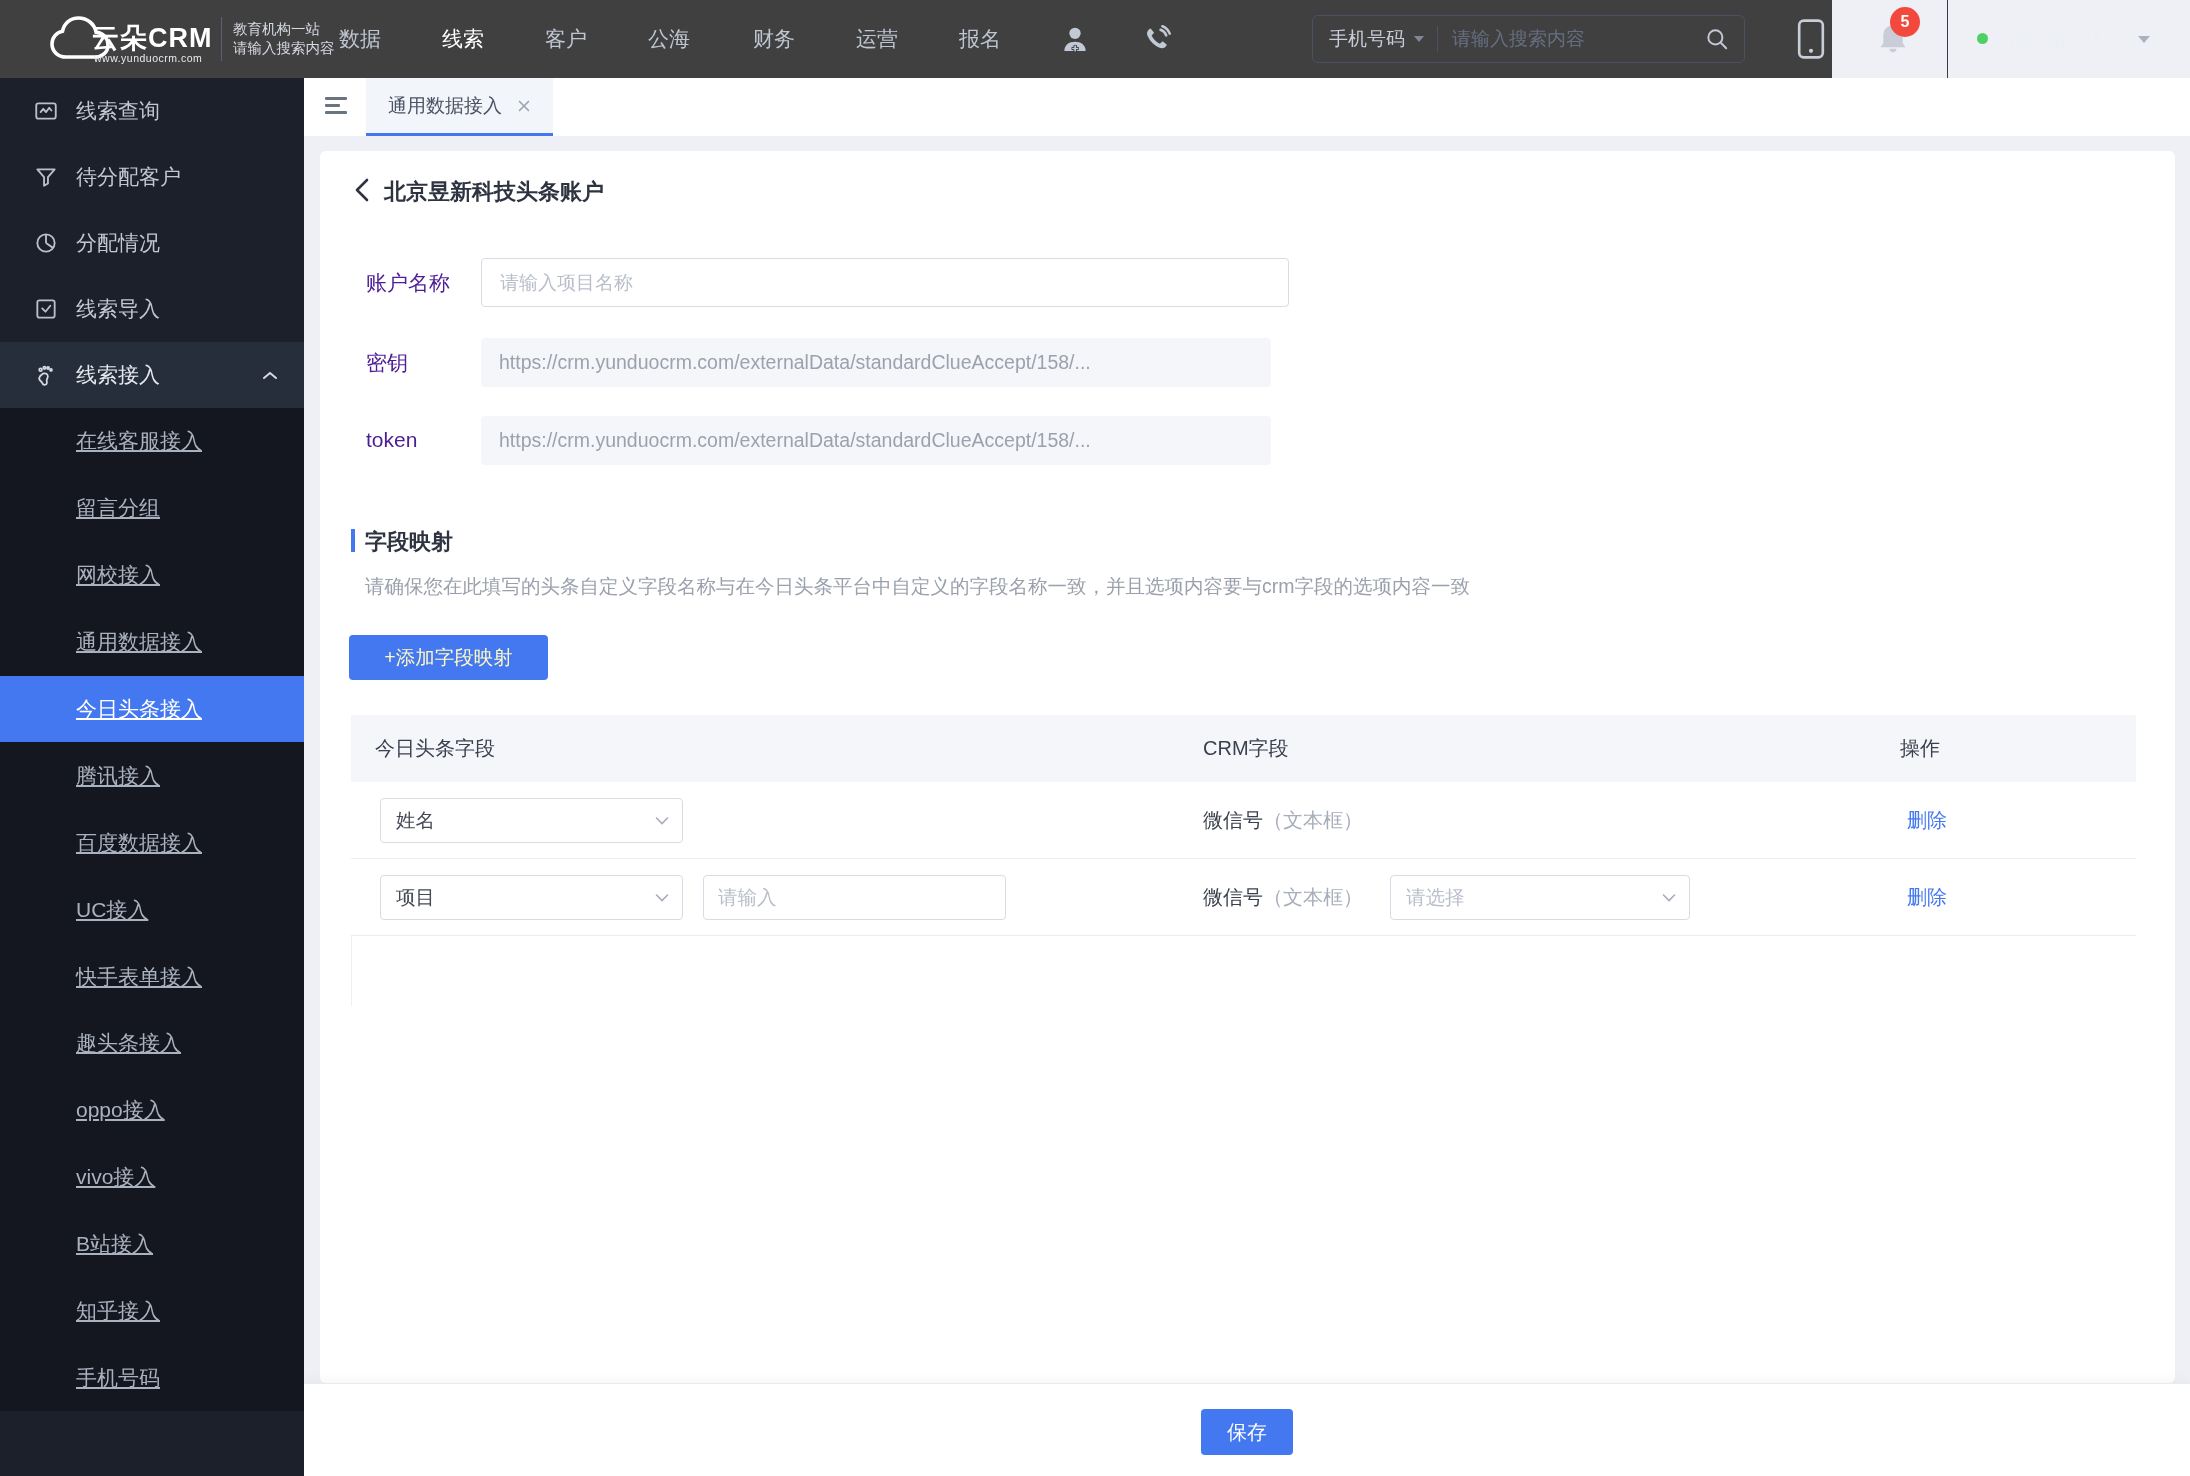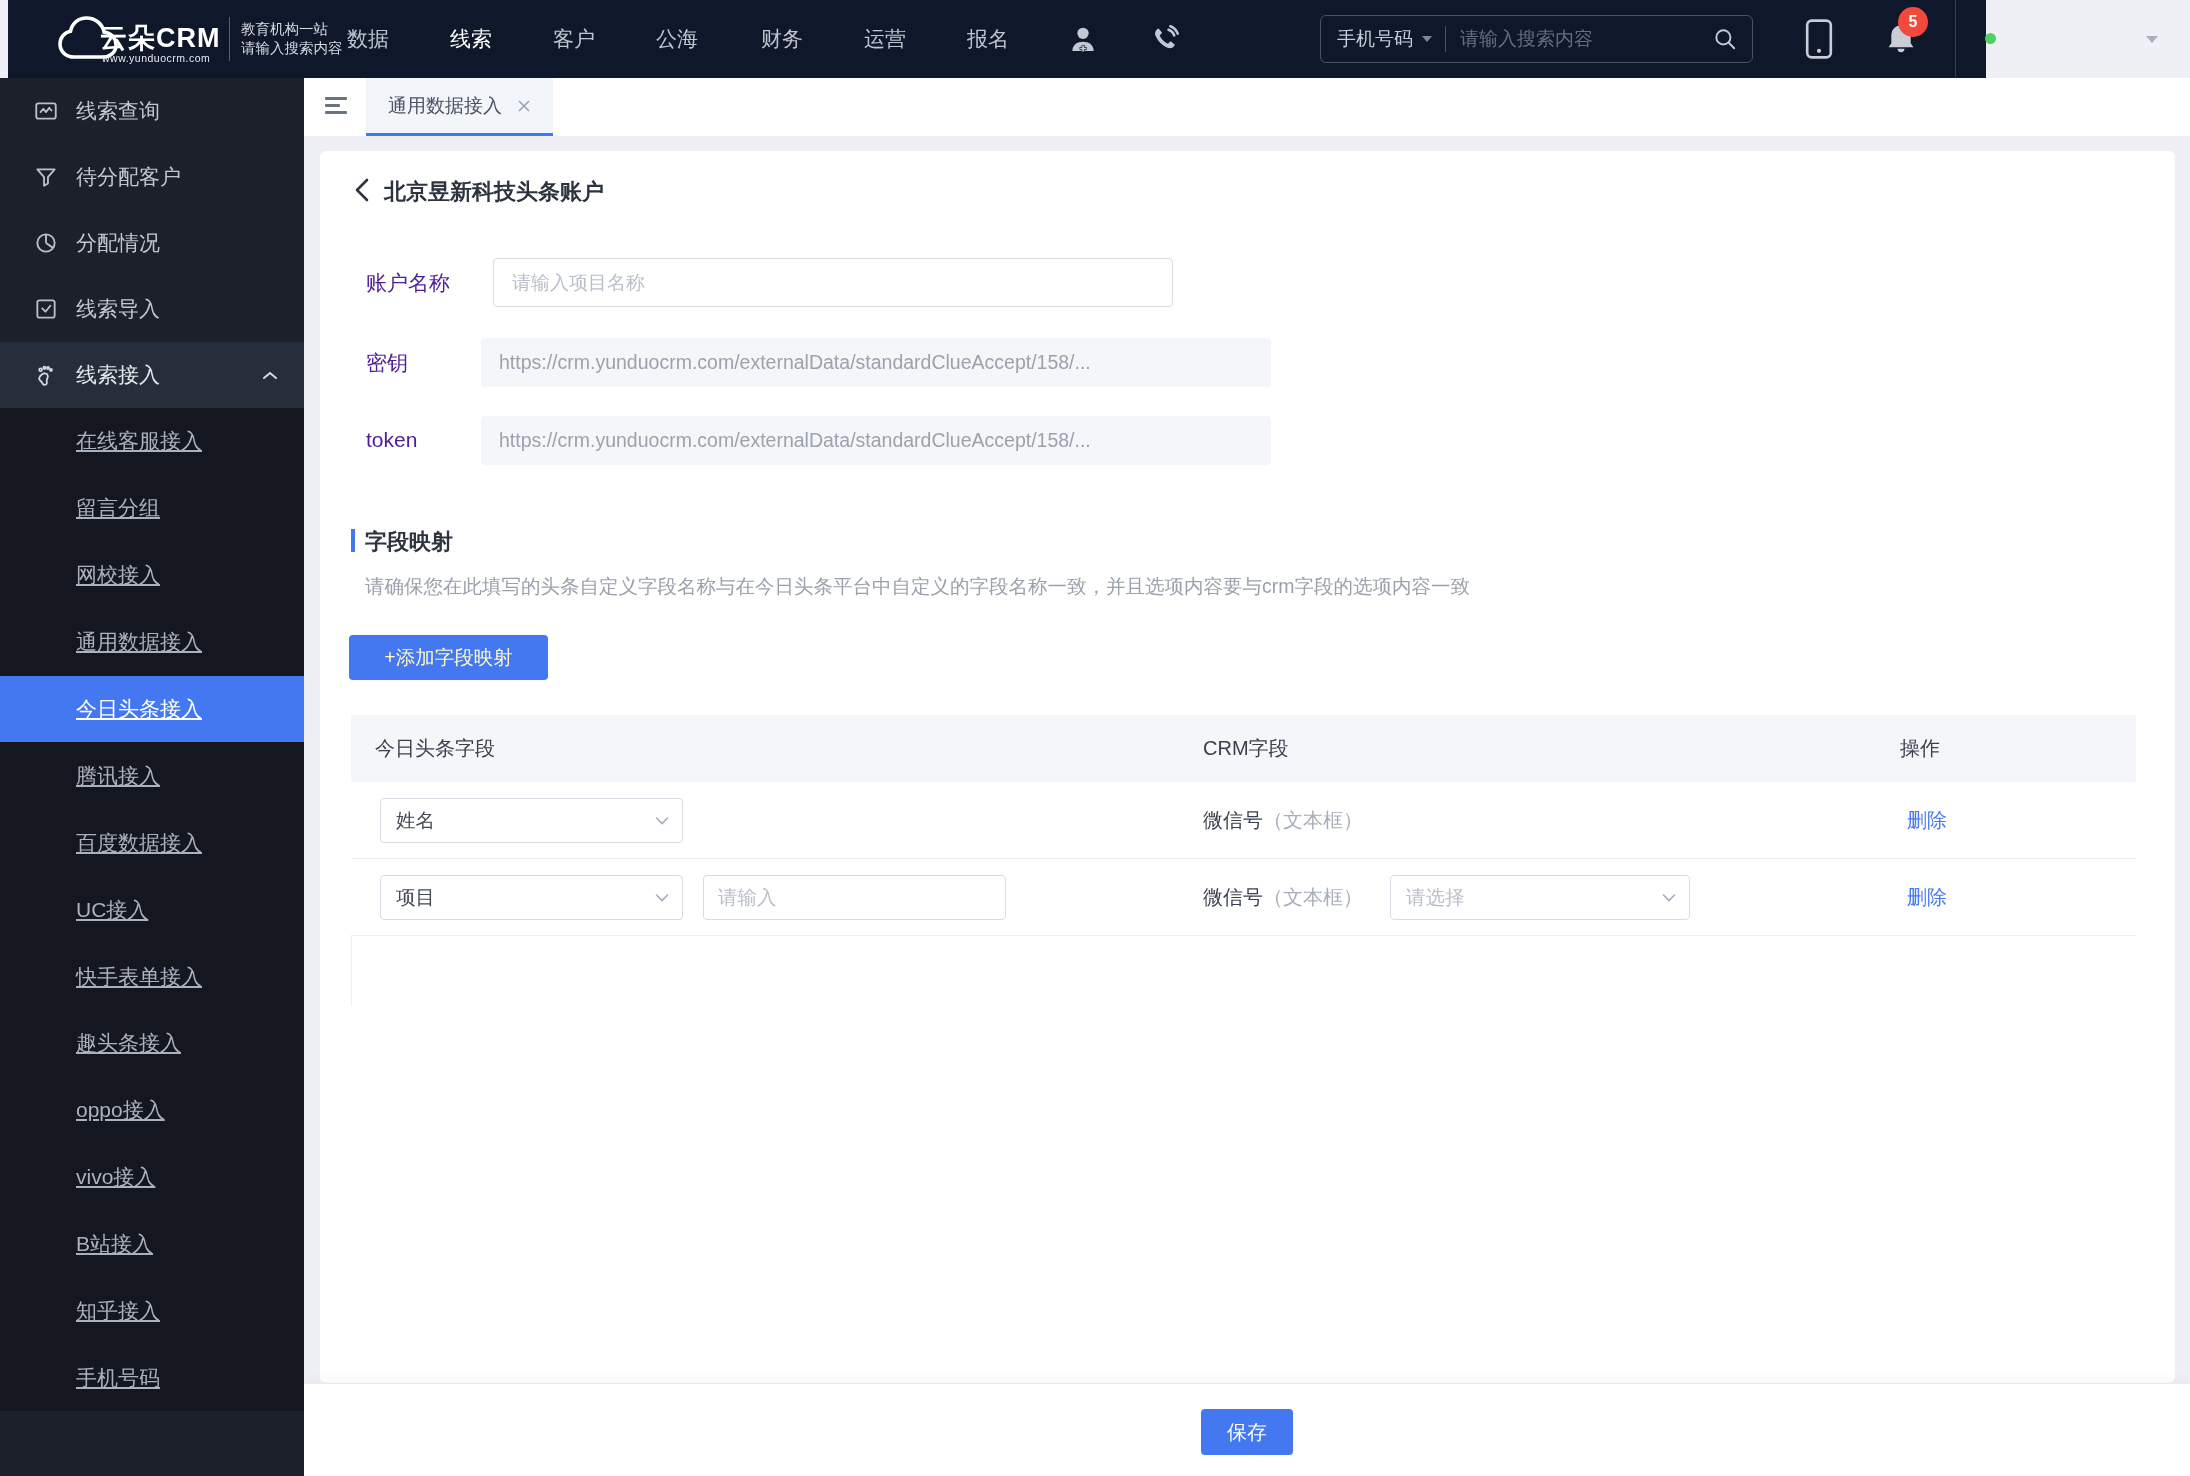--- a/index.html
+++ b/index.html
@@ -1,21 +1,21 @@
 <!DOCTYPE html>
 <html><head>
 <meta charset="utf-8">
 <style>
   * { margin:0; padding:0; box-sizing:border-box; }
   html,body { background:#eef0f5; }
   body { font-family:"Liberation Sans","DejaVu Sans",sans-serif; }
   #app { position:relative; width:2190px; height:1476px; overflow:hidden; background:#eef0f5; }
 
   
-  .topbar { position:absolute; left:8px; top:0; width:1978px; height:78px; background:#0f172a; z-index:5; }
+  .topbar { position:absolute; left:0; top:0; width:1832px; height:78px; background:#404040; z-index:5; }
   .logo-cloud { position:absolute; left:46px; top:10px; }
   .brand-name { position:absolute; left:92px; top:20px; font-size:27px; font-weight:bold; color:#ffffff; letter-spacing:1px; }
   .brand-url { position:absolute; left:94px; top:52px; font-size:10.5px; color:#e8ebf1; letter-spacing:.5px; }
   .brand-divider { position:absolute; left:221px; top:17px; width:1px; height:44px; background:#596174; }
   .brand-slogan { position:absolute; left:233px; top:20px; font-size:14.5px; line-height:19px; color:#d6dae2; }
   .topnav-item { position:absolute; top:0; height:78px; line-height:78px; font-size:21px; color:#bfc6d2; cursor:pointer; }
   .topnav-item.active { color:#ffffff; }
   .top-icon { position:absolute; top:0; height:78px; display:flex; align-items:center; cursor:pointer; }
   .searchbox { position:absolute; left:1312px; top:15px; width:433px; height:48px; border:1px solid #4a5161; border-radius:6px; display:flex; align-items:center; }
   .search-cat { font-size:19px; color:#c6ccd8; margin-left:16px; white-space:nowrap; cursor:pointer; }
@@ -50,21 +50,21 @@
   .tab { position:absolute; left:62px; top:0; width:187px; height:58px; background:#f2f5fa; border-bottom:3px solid #4478f0; display:flex; align-items:center; cursor:pointer; }
   .tab-label { margin-left:22px; font-size:19px; color:#4a5263; }
   .tab-close { margin-left:14px; cursor:pointer; display:flex; }
 
   
   .card { position:absolute; left:320px; top:151px; width:1855px; height:1232px; background:#ffffff; border-radius:6px; z-index:2; }
   .back-btn { position:absolute; left:33px; top:26px; width:22px; height:26px; cursor:pointer; }
   .page-title { position:absolute; left:64px; top:26px; font-size:22px; font-weight:600; color:#2e3340; }
 
   .form-label { position:absolute; left:46px; font-size:21px; color:#4c1d95; }
-  .text-input { position:absolute; left:161px; width:680px; height:49px; border:1px solid #d8dce4; border-radius:4px; padding:0 18px; font-size:19px; color:#434956; outline:none; font-family:inherit; background:#fff;margin-left:12px; }
+  .text-input { position:absolute; left:161px; width:808px; height:49px; border:1px solid #d8dce4; border-radius:4px; padding:0 18px; font-size:19px; color:#434956; outline:none; font-family:inherit; background:#fff; }
   .text-input::placeholder { color:#b9bfca; }
   .ro-field { position:absolute; left:161px; width:790px; height:49px; background:#f5f6fa; border-radius:4px; padding:0 18px; font-size:19.5px; color:#9ba2ae; line-height:49px; white-space:nowrap; overflow:hidden; text-overflow:ellipsis; }
 
   .sec-bar { position:absolute; left:31px; top:378px; width:4px; height:23px; background:#4478f0; }
   .sec-title { position:absolute; left:45px; top:376px; font-size:22px; font-weight:600; color:#2e3340; }
   .sec-desc { position:absolute; left:45px; top:422px; font-size:19.5px; color:#9aa1ac; }
   .add-btn { position:absolute; left:29px; top:484px; width:199px; height:45px; background:#4478f0; border:none; border-radius:4px; color:#fef9c3; font-size:19.5px; cursor:pointer; font-family:inherit; }
 
   .map-table { position:absolute; left:31px; top:564px; width:1785px; }
   .mt-header { position:relative; height:67px; background:#f5f6fa; }

